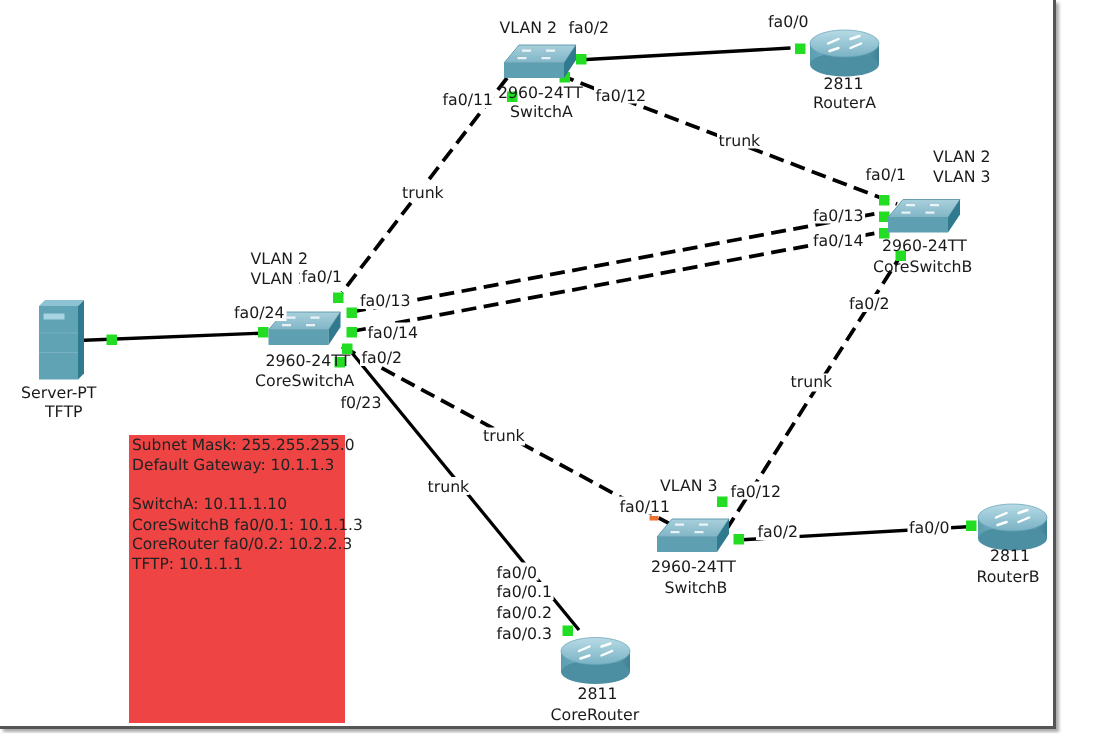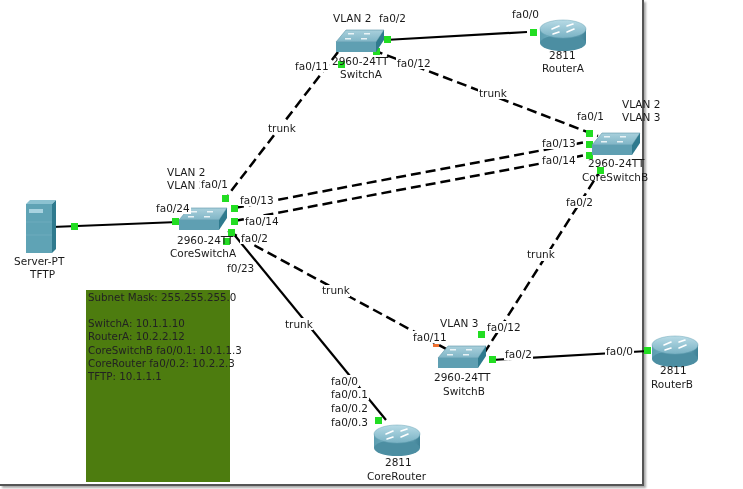--- a/index.html
+++ b/index.html
@@ -1,25 +1,25 @@
 <!DOCTYPE html>
 <html><head>
 <meta charset="utf-8">
 <style>
   html, body { margin: 0; padding: 0; background: #ffffff; }
   body { width: 743px; height: 489px; position: relative; overflow: hidden;
          font-family: "DejaVu Sans", sans-serif; }
-  #canvas { position: absolute; left: 0; top: 0; width: 644px; height: 486px;
+  #canvas { position: absolute; left: 0; top: 0; width: 704px; height: 486px;
             background: #ffffff; border-right: 2px solid #555; border-bottom: 2px solid #555;
             box-shadow: 2px 2px 2px #aaa; box-sizing: border-box; }
   svg#topo { position: absolute; left: 0; top: 0; }
   .lbl { font-family: "DejaVu Sans", sans-serif; font-size: 10.5px; fill: #1a1a1a; }
   .lbl-bg { fill: #ffffff; }
   .info-box { position: absolute; left: 86px; top: 290px; width: 144px; height: 192px;
-              background: #4d7c0f; font-family: "DejaVu Sans", sans-serif;
+              background: #ef4444; font-family: "DejaVu Sans", sans-serif;
               font-size: 10.3px; color: #222; line-height: 13.2px; padding: 1px 0 0 2px; box-sizing: border-box; }
   .info-box div { white-space: nowrap; }
   .gap { height: 13px; }
 </style>
 </head>
 <body>
 
 <div id="canvas">
 <svg id="topo" width="740" height="486" viewBox="0 0 740 486">
   <defs>
@@ -214,20 +214,20 @@
     <text class="lbl" x="322" y="294">trunk</text>
     <rect class="lbl-bg" x="283" y="318" width="30" height="12"></rect>
     <text class="lbl" x="285" y="328">trunk</text>
     <rect class="lbl-bg" x="526" y="249" width="30" height="12"></rect>
     <text class="lbl" x="527" y="258">trunk</text>
   </g>
 </svg>
 
 <div class="info-box">
   <div>Subnet Mask: 255.255.255.0</div>
+  <div>Default Gateway: 10.1.1.3</div>
   <div class="gap"></div>
-  <div>SwitchA: 10.1.1.10</div>
-  <div>RouterA: 10.2.2.12</div>
+  <div>SwitchA: 10.11.1.10</div>
   <div>CoreSwitchB fa0/0.1: 10.1.1.3</div>
   <div>CoreRouter fa0/0.2: 10.2.2.3</div>
   <div>TFTP: 10.1.1.1</div>
 </div>
 </div>
 
 </body></html>

